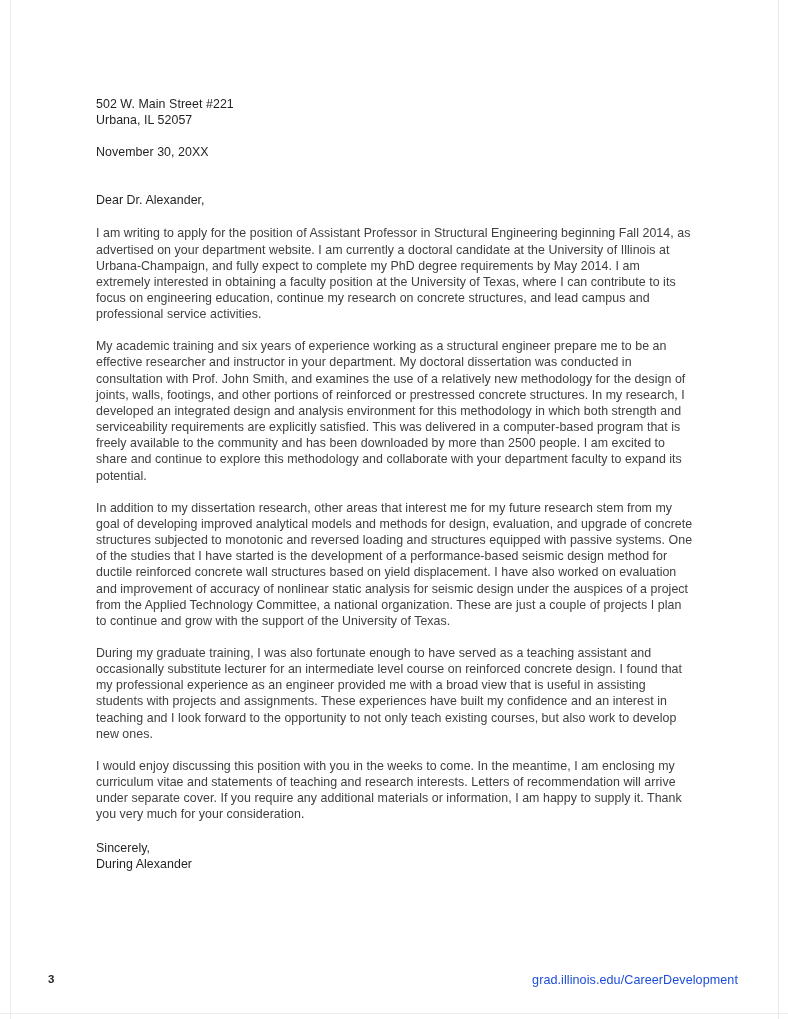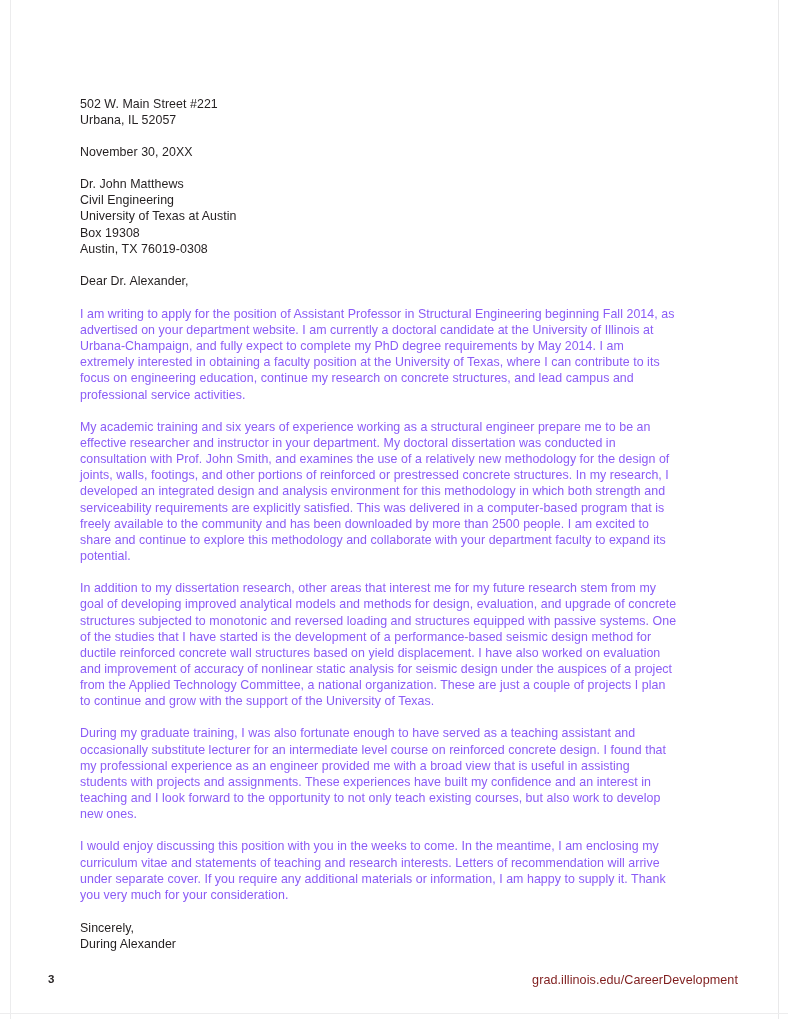--- a/index.html
+++ b/index.html
@@ -41,41 +41,41 @@
     position: absolute;
     left: 0;
     top: 1013px;
     width: 788px;
     height: 1px;
     background: #ededee;
   }
 
   .letter-body {
     position: absolute;
-    left: 80px;
+    left: 96px;
     top: 96px;
     width: 598px;
   }
 
   .blk {
     color: #231f20;
     font-size: 12.4px;
     line-height: 16.1px;
     letter-spacing: 0.005em;
   }
   .line {
     display: block;
     white-space: pre;
   }
 
   .gap-sm { height: 16px; }
   .gap-md { height: 17px; }
 
   .para {
-    color: #8b5cf6;
+    color: #404040;
     font-size: 12.4px;
     line-height: 16.15px;
     text-align: left;
     letter-spacing: 0.004em;
     margin: 0;
   }
 
   .signature .line { display: block; }
 
   
@@ -92,21 +92,21 @@
     top: 0;
     font-size: 11.5px;
     color: #2a2627;
     font-weight: 600;
   }
   .footer-url {
     position: absolute;
     right: 50px;
     top: 0;
     font-size: 12.6px;
-    color: #7f1d1d;
+    color: #1d4ed8;
     letter-spacing: 0.005em;
     white-space: nowrap;
   }
 </style>
 </head>
 <body>
 
 <div class="page">
 
   <div class="edge-left"></div>
@@ -121,27 +121,20 @@
     </div>
 
     <div class="gap-sm"></div>
 
     <div class="blk">
       <span class="line">November 30, 20XX</span>
     </div>
 
     <div class="gap-sm"></div>
 
-    <div class="blk">
-      <span class="line">Dr. John Matthews</span>
-      <span class="line">Civil Engineering</span>
-      <span class="line">University of Texas at Austin</span>
-      <span class="line">Box 19308</span>
-      <span class="line">Austin, TX 76019-0308</span>
-    </div>
 
     <div class="gap-sm"></div>
 
     <div class="blk">
       <span class="line">Dear Dr. Alexander,</span>
     </div>
 
     <div class="gap-md"></div>
 
     <p class="para">I am writing to apply for the position of Assistant Professor in Structural Engineering beginning Fall 2014, as advertised on your department website. I am currently a doctoral candidate at the University of Illinois at Urbana-Champaign, and fully expect to complete my PhD degree requirements by May 2014. I am extremely interested in obtaining a faculty position at the University of Texas, where I can contribute to its focus on engineering education, continue my research on concrete structures, and lead campus and professional service activities.</p>

